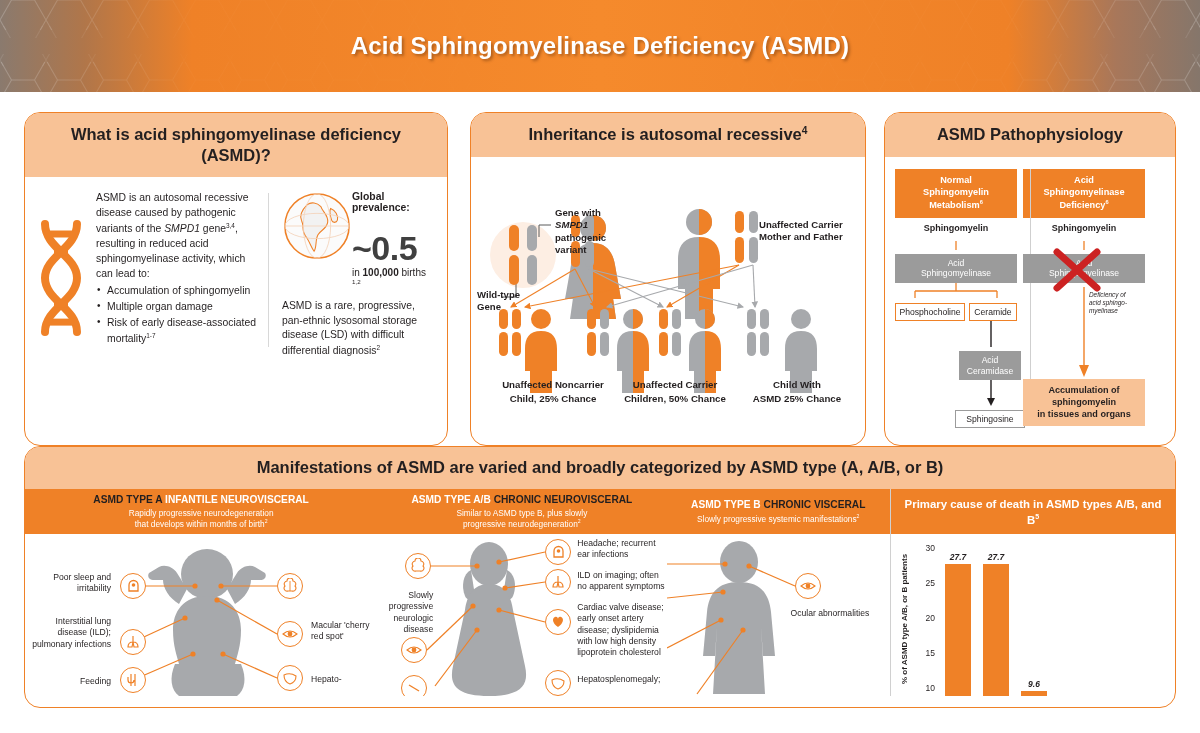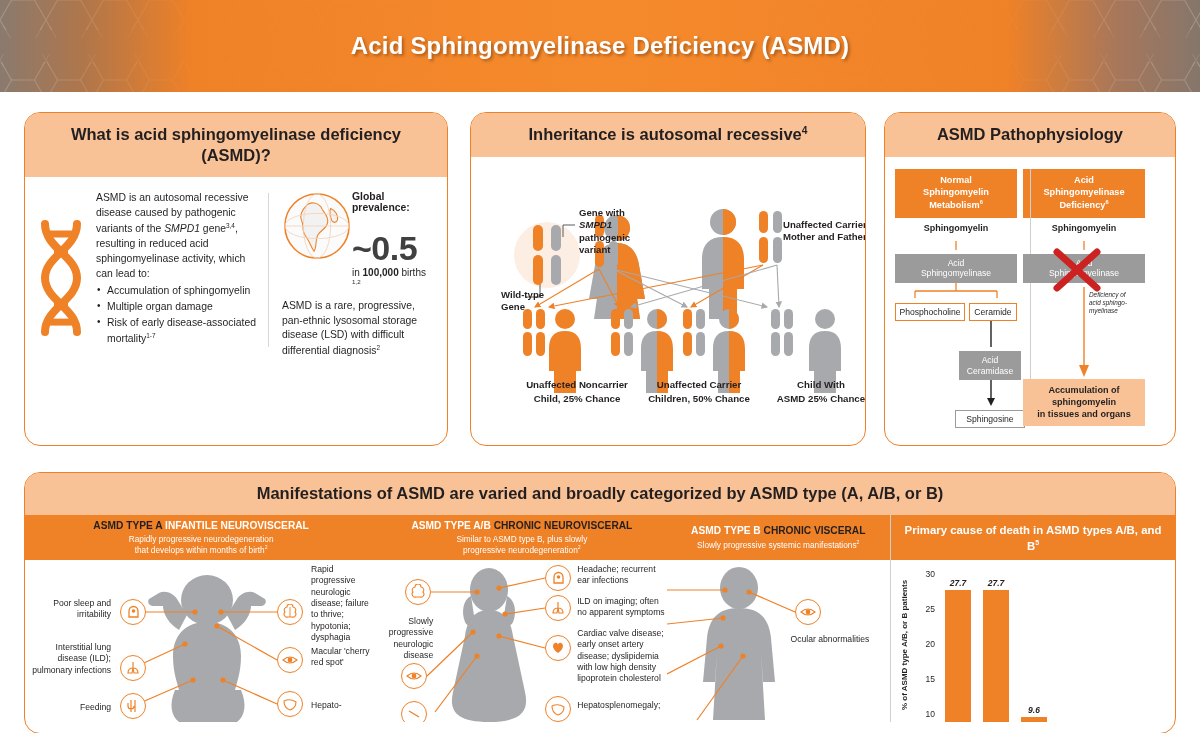--- a/index.html
+++ b/index.html
@@ -85,21 +85,21 @@
     font-size: 34px; font-weight: bold; color: #404040; line-height: 1.04;
     letter-spacing: -.5px;
     margin-top: 18px;
   }
   .prev-sub { font-size: 10px; color: #231f20; }
   .prev-sub b { font-weight: bold; }
   .p1-note { font-size: 10.4px; line-height: 1.42; color: #231f20; margin-top: 9px; }
 
   
   #panel-inherit { left: 470px; top: 112px; width: 396px; height: 334px; }
-  .pedigree { position: relative; width: 100%; height: 252px; margin-left: 24px; }
+  .pedigree { position: relative; width: 100%; height: 252px; }
   .ped-label {
     position: absolute; font-size: 9.6px; font-weight: bold; color: #231f20;
     line-height: 1.3;
   }
   .ped-bottom {
     position: absolute; font-size: 9.7px; font-weight: bold; color: #231f20;
     text-align: center; line-height: 1.35; bottom: 4px;
   }
 
   
@@ -126,21 +126,21 @@
     border: 1px solid #9b9b9b; color: #231f20; font-size: 8.6px;
     text-align: center; padding: 3px 2px; background: #fff;
   }
   .accum-box {
     background: #f8c296; color: #231f20; font-size: 9.1px; font-weight: bold;
     text-align: center; line-height: 1.3; padding: 6px 3px;
   }
   .defic-note { font-size: 6.4px; font-style: italic; color: #231f20; line-height: 1.25; }
 
   
-  #panel-manif { left: 24px; top: 472px; width: 1152px; height: 262px; }
+  #panel-manif { left: 24px; top: 446px; width: 1152px; height: 262px; }
   .manif-head {
     background: #f8c296; color: #231f20; text-align: center;
     font-size: 16.5px; font-weight: bold; padding: 11px 10px 12px;
   }
   .manif-cols { display: flex; height: 207px; }
   .mcol { position: relative; }
   .mcol-a { width: 353px; }
   .mcol-ab { width: 290px; }
   .mcol-b { width: 224px; }
   .mcol-chart { flex: 1; border-left: 1px solid #d0d0d0; }
@@ -545,21 +545,20 @@
         <div class="icon-circ" style="left:252px; top:131px;">
           <svg width="16" height="16" viewBox="0 0 16 16">
               <path d="M2 5 q6 -3 12 1 q0 6 -6 8 q-6 -2 -6 -9 Z" fill="none" stroke="#ef8127" stroke-width="1.1"></path>
             </svg>
         </div>
 
         <div class="mlabel left" style="left:0; top:38px; width:86px;">Poor sleep and irritability</div>
         <div class="mlabel left" style="left:0; top:82px; width:86px;">Interstitial lung disease (ILD); pulmonary infections</div>
         <div class="mlabel left" style="left:0; top:142px; width:86px;">Feeding</div>
 
-        <div class="mlabel right" style="left:286px; top:4px; width:64px;">Rapid progressive neurologic disease; failure to thrive; hypotonia; dysphagia</div>
         <div class="mlabel right" style="left:286px; top:86px; width:64px;">Macular 'cherry red spot'</div>
         <div class="mlabel right" style="left:286px; top:140px; width:64px;">Hepato-</div>
       </div>
     </div>
 
     <div class="mcol mcol-ab">
       <div class="type-bar">
         <div class="type-title">
           <span class="t-light">ASMD TYPE A/B</span>
           <span class="t-dark">CHRONIC NEUROVISCERAL</span>

